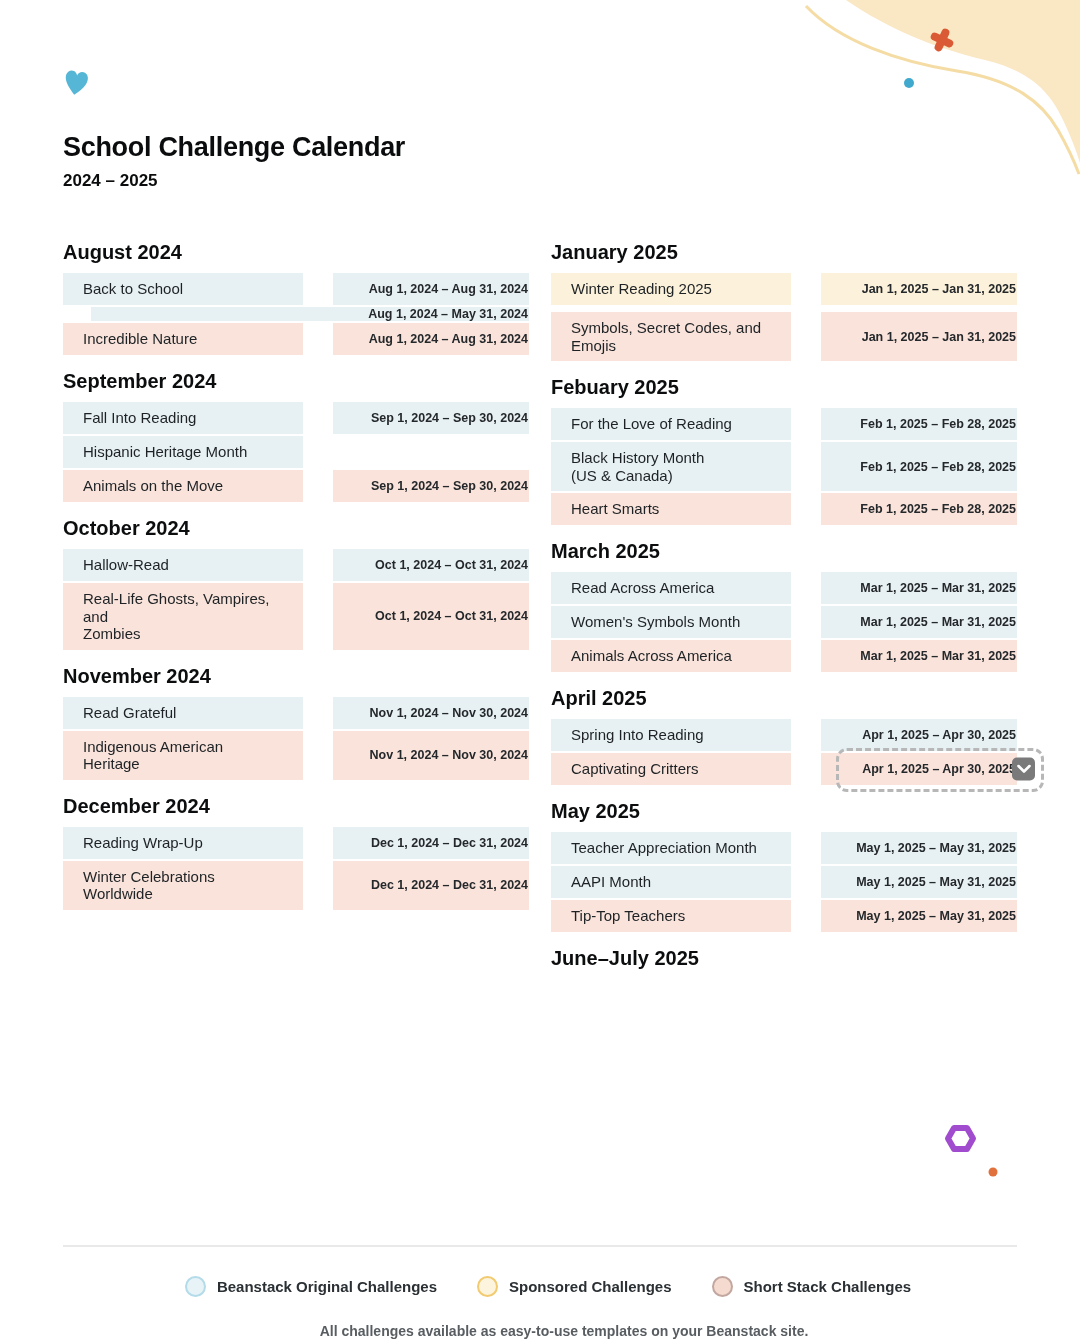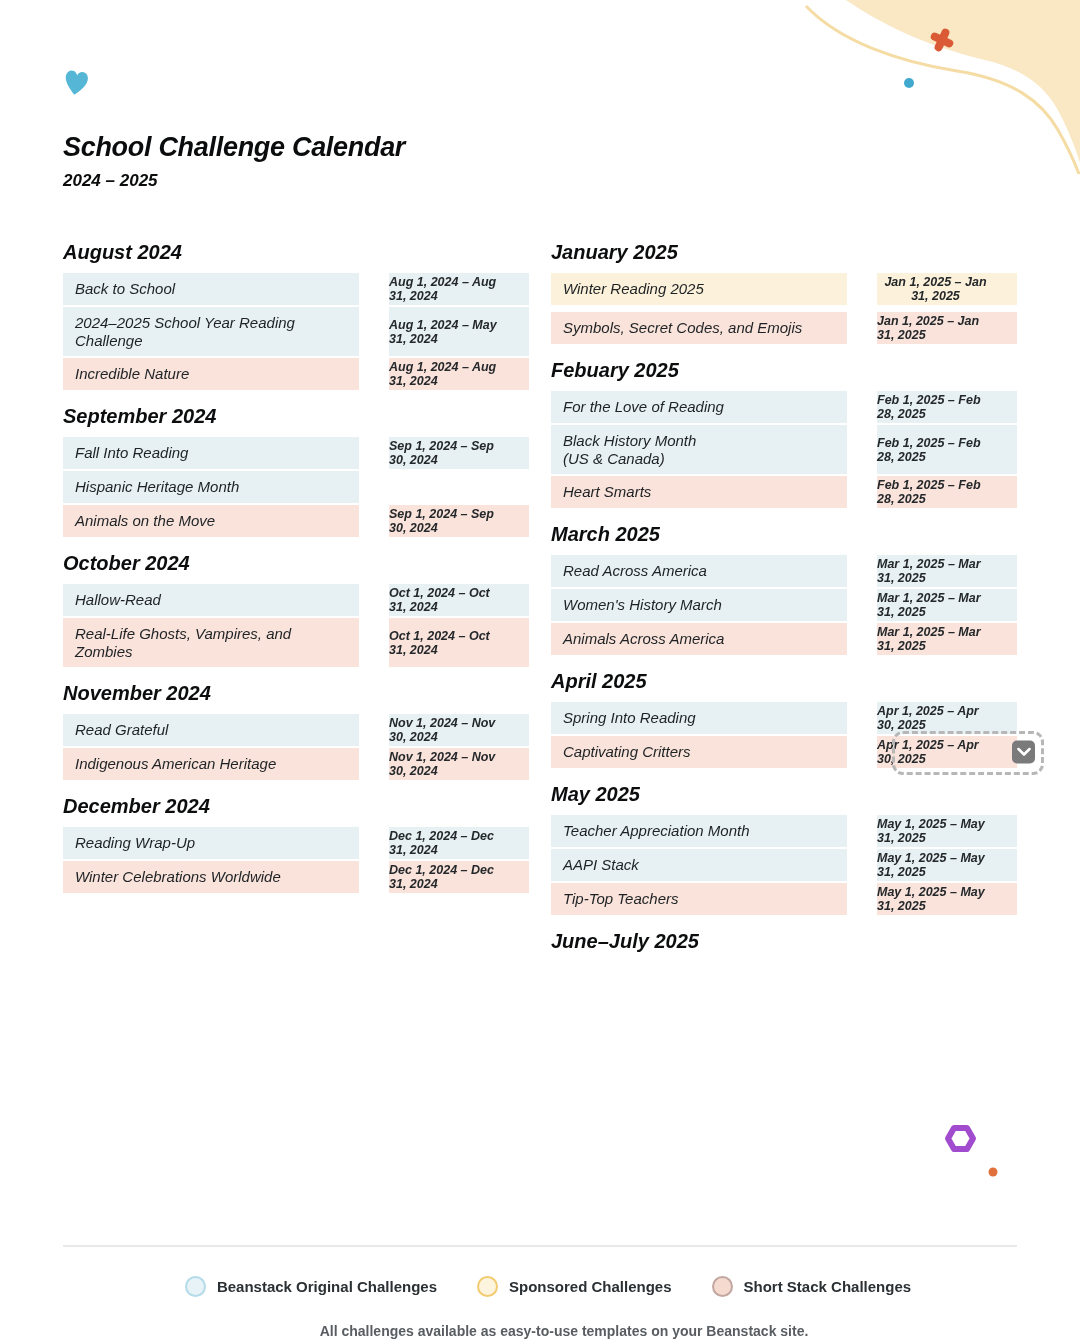--- a/index.html
+++ b/index.html
@@ -5,42 +5,42 @@
   * { margin:0; padding:0; box-sizing:border-box; }
   html,body { width:1080px; height:1344px; }
   body {
     position:relative;
     background:#ffffff;
     font-family:"Liberation Sans", sans-serif;
     color:#1f2326;
     overflow:hidden;
   }
   .decor-svg { position:absolute; top:0; left:0; width:1080px; height:1344px; pointer-events:none; z-index:0; }
-  .content { position:relative; z-index:1; padding:0 63px;font-style:italic; }
+  .content { position:relative; z-index:1; padding:0 63px; }
 
   .logo { margin-top:66px; width:26px; height:32px; }
   .page-title { margin-top:30px; font-size:27px; font-weight:700; letter-spacing:-0.3px; color:#0b0c0d; }
   .page-subtitle { margin-top:8px; font-size:17px; font-weight:700; color:#0b0c0d; }
 
   .calendar { display:flex; gap:22px; margin-top:50px; }
   .col { flex:1 1 0; min-width:0; }
 
   .month-heading { font-size:20px; font-weight:700; color:#0c0d0e; margin:15px 0 9px 0; }
   .month:first-child .month-heading { margin-top:0; }
 
   .row { display:flex; margin-bottom:2px; }
   .row.spaced { margin-bottom:7px; }
   .cell { display:flex; align-items:center; }
   .cell.name {
-    width:296px; margin-right:2px; padding:7px 12px;
+    width:240px; margin-right:2px; padding:7px 20px;
     font-size:15px; line-height:17.5px; color:#1e2225; white-space:pre-line;
     min-height:32px;
   }
   .cell.date {
-    flex:1; justify-content:flex-end; padding-right:23px;
+    flex:1; justify-content:flex-end; padding-right:1px;
     font-size:12.5px; font-weight:600; color:#25282b; position:relative;margin-left:28px;
   }
   .row.original  .cell { background:var(--row-original); }
   .row.sponsored .cell { background:var(--row-sponsored);text-align:center; }
   .row.short-stack .cell { background:var(--row-short-stack); }
 
   
   .sel-outline {
     position:absolute; top:-5px; bottom:-7px; left:15px; right:-27px;
     border:3px dashed var(--dash-color); border-radius:11px;
@@ -95,22 +95,20 @@
 
   <div class="calendar">
       <div class="col">
         <section class="month">
           <div class="month-heading">August 2024</div>
           <div class="row original">
             <div class="cell name">Back to School</div>
             <div class="cell date">Aug 1, 2024 – Aug 31, 2024</div>
           </div>
           <div class="row original">
-            <div class="cell name">2024–2025 School Year Reading
-Challenge</div>
             <div class="cell date">Aug 1, 2024 – May 31, 2024</div>
           </div>
           <div class="row short-stack">
             <div class="cell name">Incredible Nature</div>
             <div class="cell date">Aug 1, 2024 – Aug 31, 2024</div>
           </div>
         </section>
         <section class="month">
           <div class="month-heading">September 2024</div>
           <div class="row original">
@@ -188,21 +186,21 @@
             <div class="cell date">Feb 1, 2025 – Feb 28, 2025</div>
           </div>
         </section>
         <section class="month">
           <div class="month-heading">March 2025</div>
           <div class="row original">
             <div class="cell name">Read Across America</div>
             <div class="cell date">Mar 1, 2025 – Mar 31, 2025</div>
           </div>
           <div class="row original">
-            <div class="cell name">Women's History March</div>
+            <div class="cell name">Women's Symbols Month</div>
             <div class="cell date">Mar 1, 2025 – Mar 31, 2025</div>
           </div>
           <div class="row short-stack">
             <div class="cell name">Animals Across America</div>
             <div class="cell date">Mar 1, 2025 – Mar 31, 2025</div>
           </div>
         </section>
         <section class="month">
           <div class="month-heading">April 2025</div>
           <div class="row original">
@@ -218,21 +216,21 @@
               </button></div>
           </div>
         </section>
         <section class="month">
           <div class="month-heading">May 2025</div>
           <div class="row original">
             <div class="cell name">Teacher Appreciation Month</div>
             <div class="cell date">May 1, 2025 – May 31, 2025</div>
           </div>
           <div class="row original">
-            <div class="cell name">AAPI Stack</div>
+            <div class="cell name">AAPI Month</div>
             <div class="cell date">May 1, 2025 – May 31, 2025</div>
           </div>
           <div class="row short-stack">
             <div class="cell name">Tip-Top Teachers</div>
             <div class="cell date">May 1, 2025 – May 31, 2025</div>
           </div>
         </section>
         <section class="month">
           <div class="month-heading">June–July 2025</div>
         </section>

